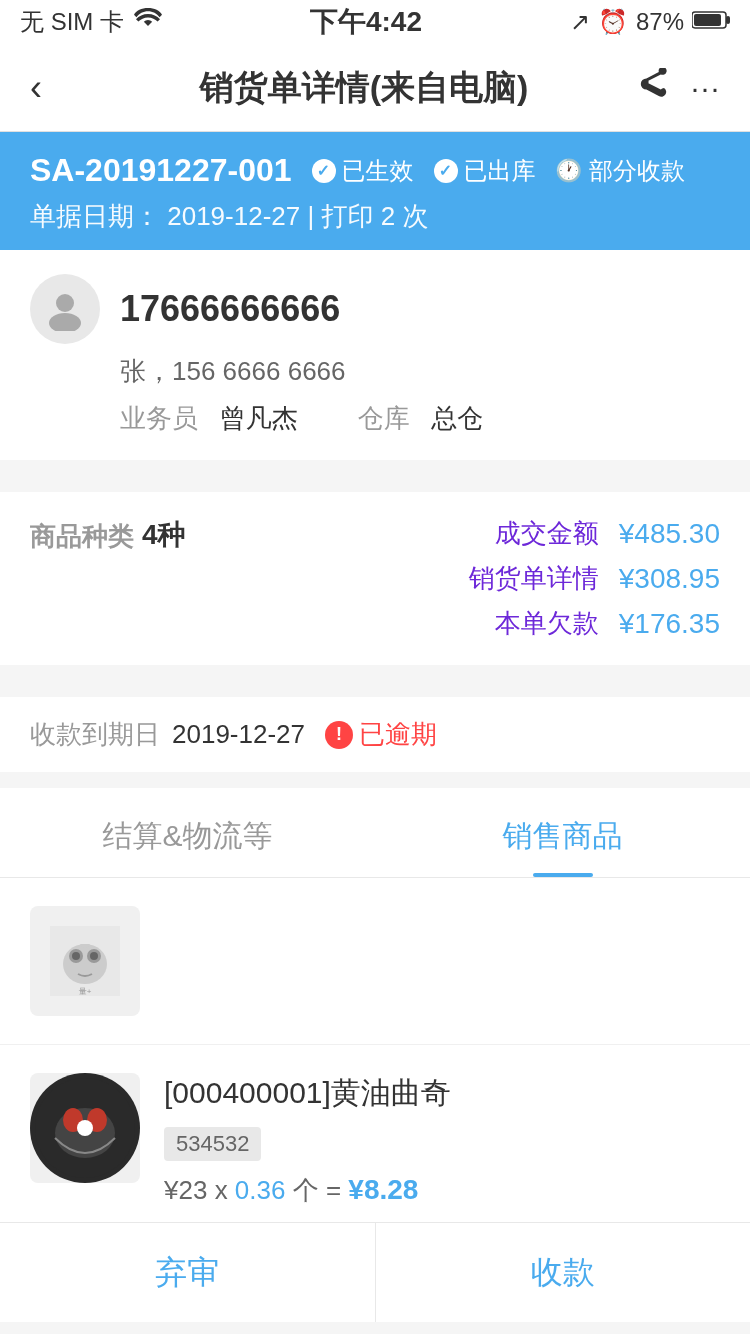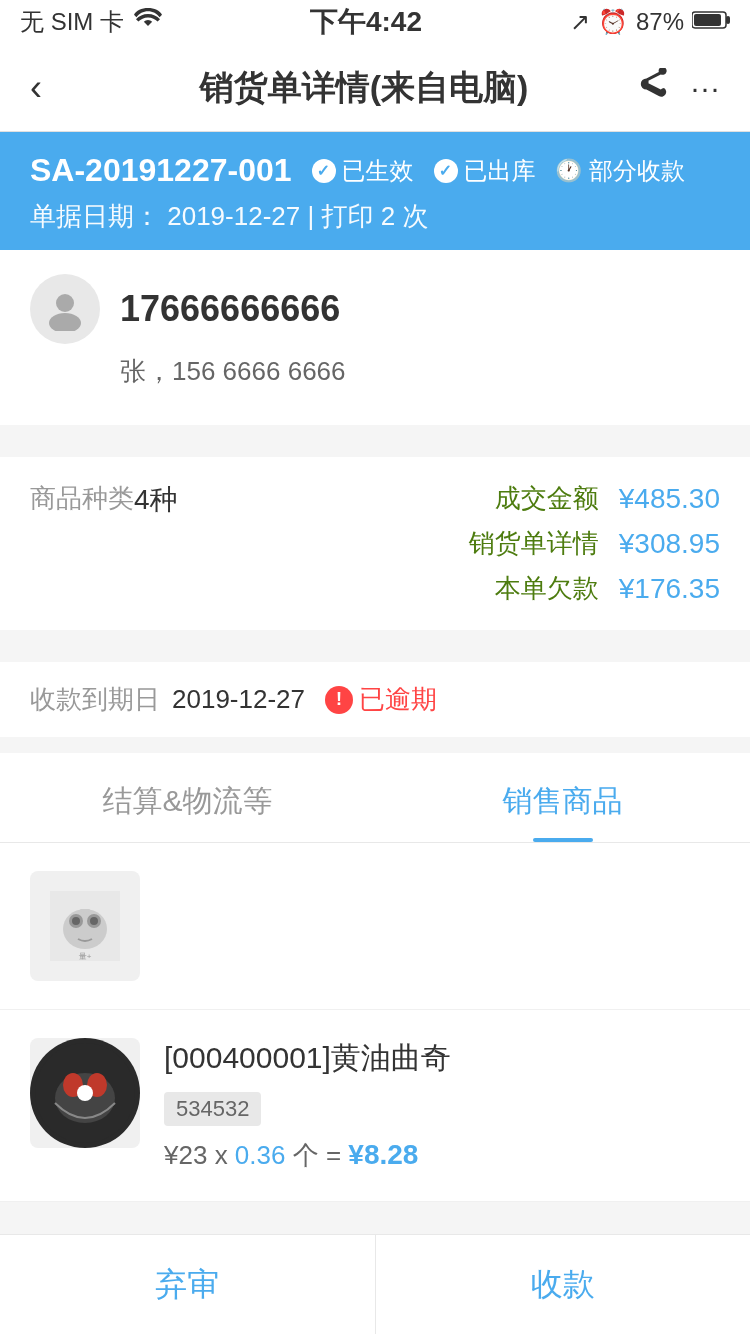--- a/index.html
+++ b/index.html
@@ -155,39 +155,40 @@
       padding: 24px 30px;
       margin-bottom: 16px;
     }
     .summary-grid {
       display: flex;
       justify-content: space-between;
       align-items: flex-start;
     }
     .summary-left {
       display: flex;
-      align-items: flex-start;
-      gap: 0;
-      font-size: 26px;
+      align-items: flex-end;
+      gap: 8px;
+      font-size: 26px;
+      font-weight: bold;
     }
     .summary-label { color: #999; }
     .summary-count { color: #333; font-size: 28px; }
     .summary-right {
       display: flex;
       flex-direction: column;
       align-items: flex-end;
       gap: 10px;
     }
     .amount-row {
       display: flex;
       align-items: center;
       gap: 20px;
       font-size: 26px;
     }
-    .amount-label { color: #4d7c0f; }
+    .amount-label { color: #6d28d9; }
     .amount-value { color: #4AABEE; font-size: 28px; }
 
     
     .due-section {
       background: #fff;
       padding: 20px 30px;
       margin-bottom: 0;
       display: flex;
       align-items: center;
       gap: 12px;
@@ -297,21 +298,21 @@
     .product-price-row {
       font-size: 26px;
       color: #666;
     }
     .qty-highlight { color: #4AABEE; }
     .total-highlight { color: #4AABEE; font-weight: 600; font-size: 28px; }
 
     
     .bottom-bar {
       position: fixed;
-      bottom: 0;
+      bottom: 12px;
       left: 0;
       width: 750px;
       height: 100px;
       background: #fff;
       border-top: 1px solid #e8e8e8;
       display: flex;
       align-items: center;
     }
     .bottom-btn {
       flex: 1;
@@ -401,20 +402,32 @@
   <div class="customer-row">
     <div class="avatar">
       <svg viewBox="0 0 44 44" fill="none">
         <circle cx="22" cy="16" r="9" fill="#aaa"></circle>
         <ellipse cx="22" cy="36" rx="16" ry="10" fill="#aaa"></ellipse>
       </svg>
     </div>
     <span class="customer-name">17666666666</span>
   </div>
   <div class="customer-meta">张，156 6666 6666</div>
+  <div class="customer-extra">
+    <span>
+      <span class="label">业务员</span>
+      &nbsp;
+      <span class="value">曾凡杰</span>
+    </span>
+    <span>
+      <span class="label">仓库</span>
+      &nbsp;
+      <span class="value">总仓</span>
+    </span>
+  </div>
 </div>
 
 <div class="section-divider"></div>
 
 <div class="summary-section">
   <div class="summary-grid">
     <div class="summary-left">
       <span class="summary-label">商品种类</span>
       <span class="summary-count">4种</span>
     </div>

